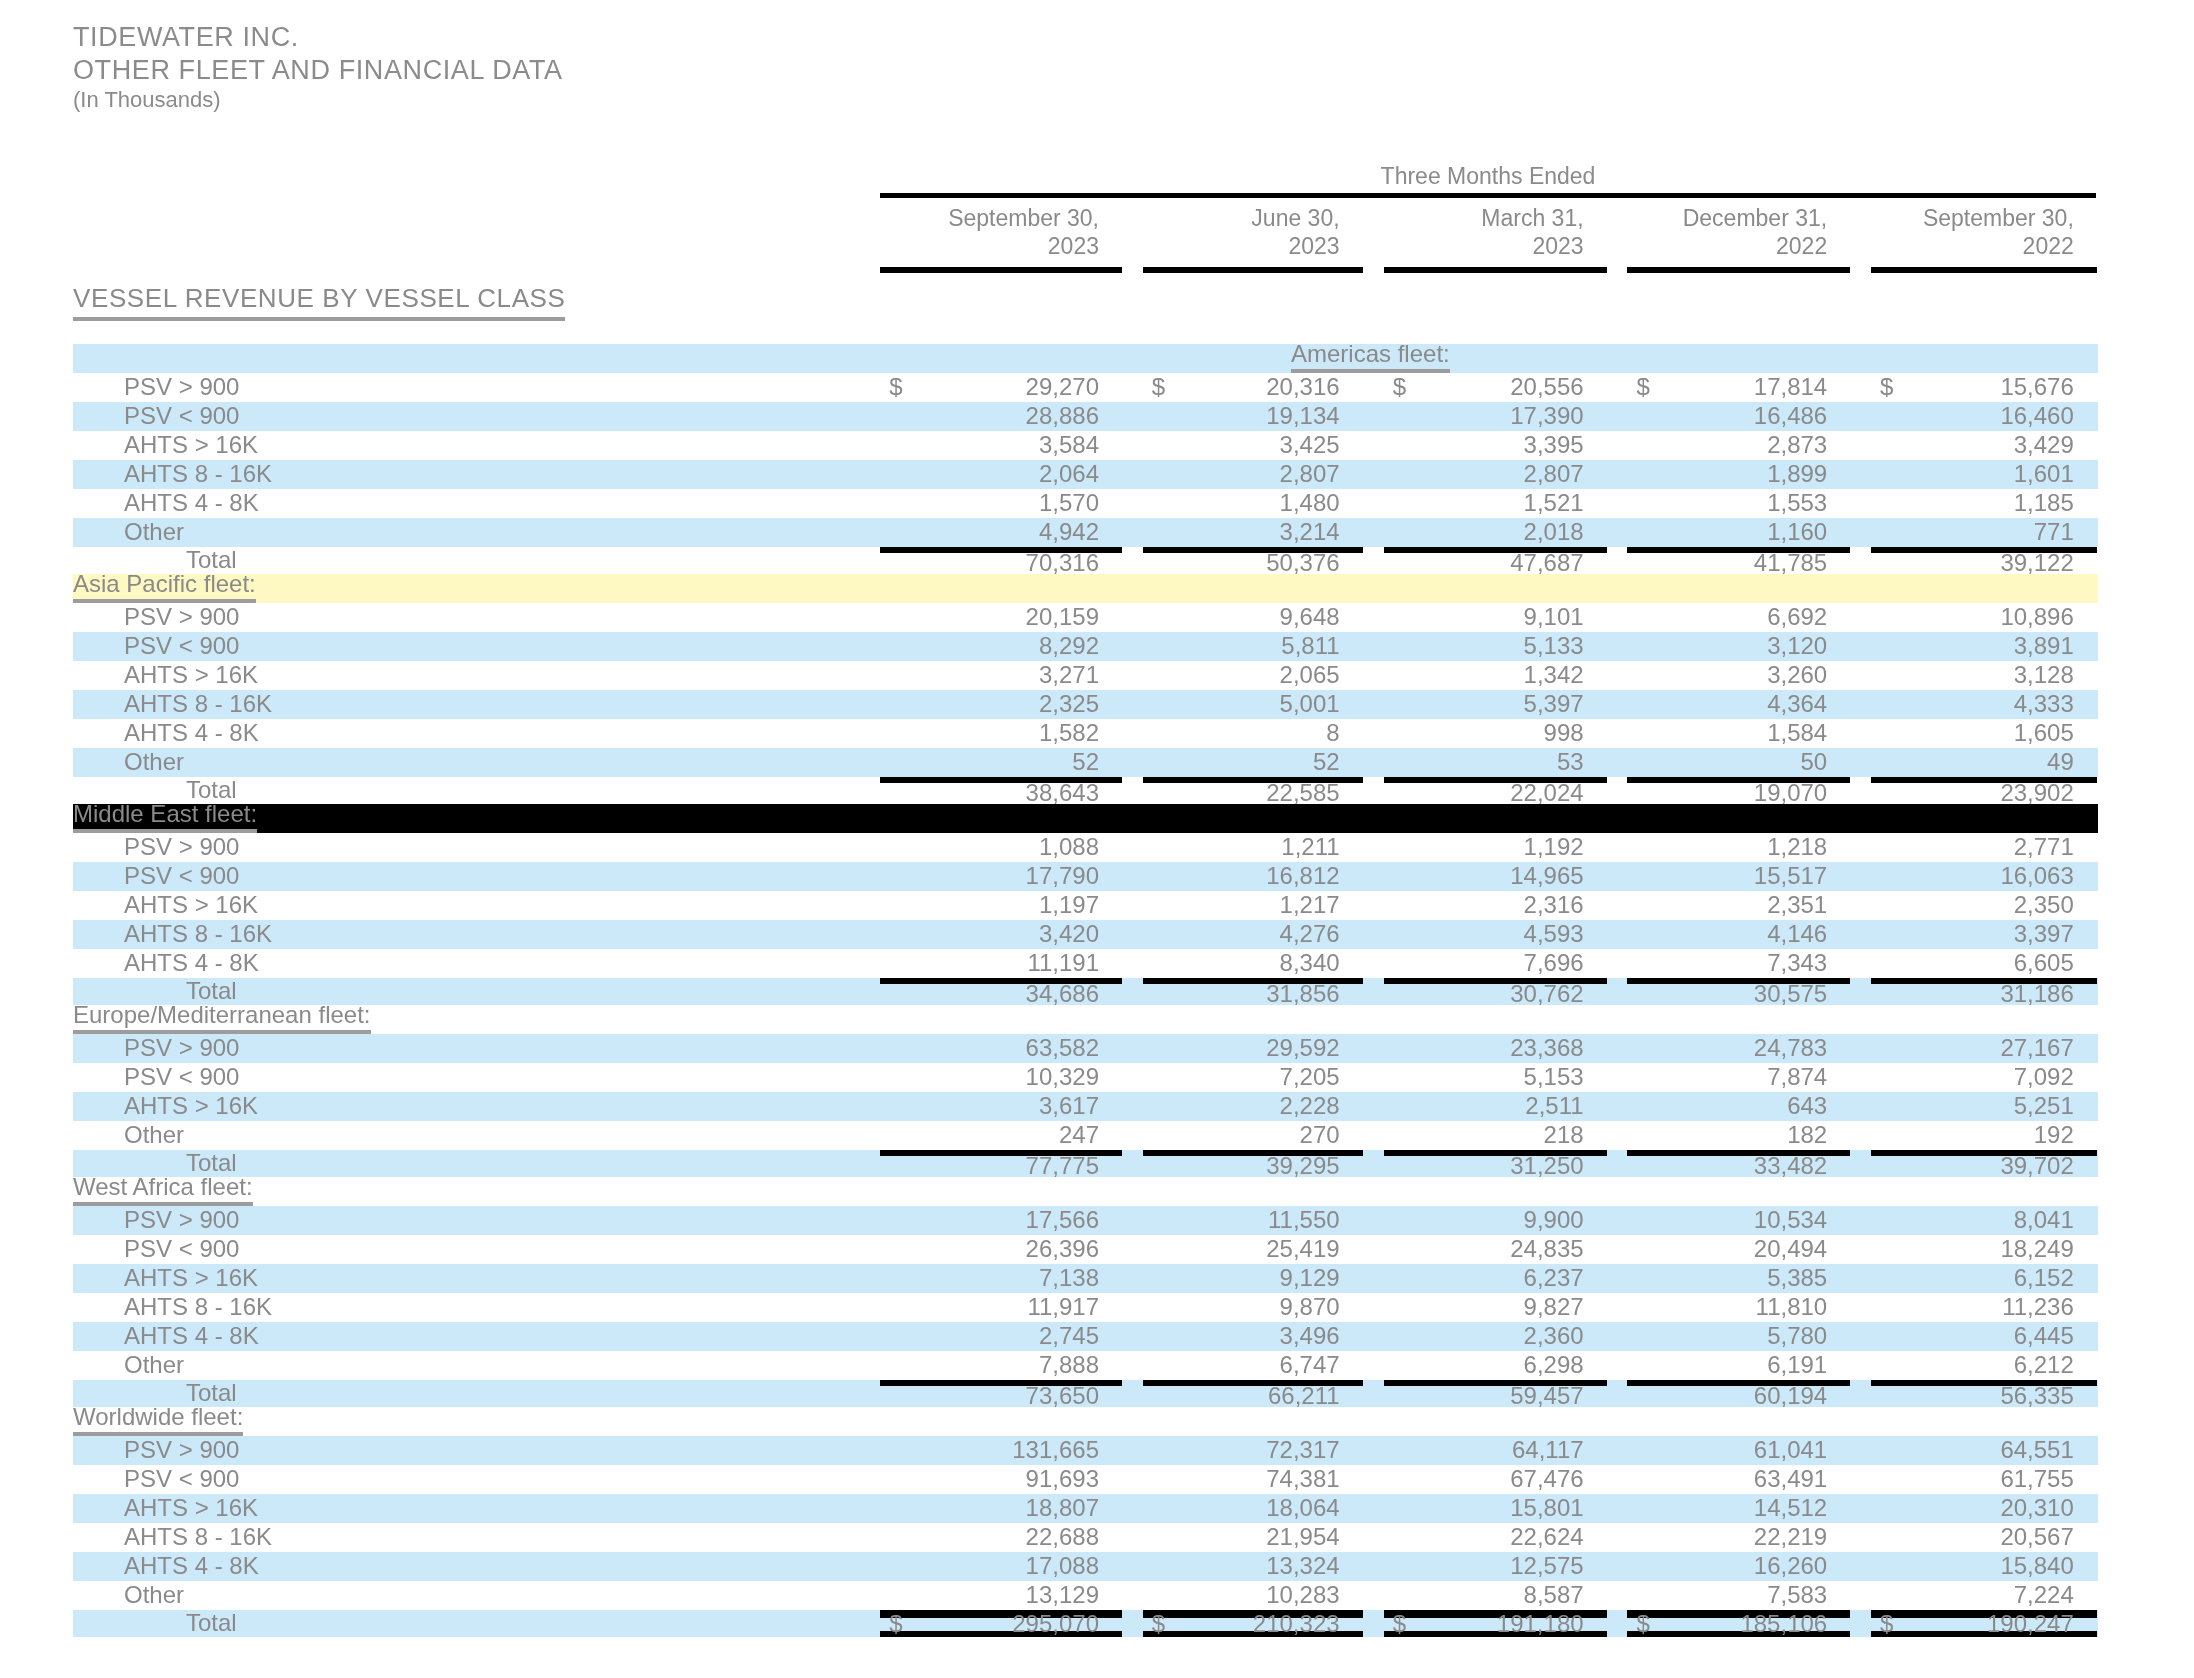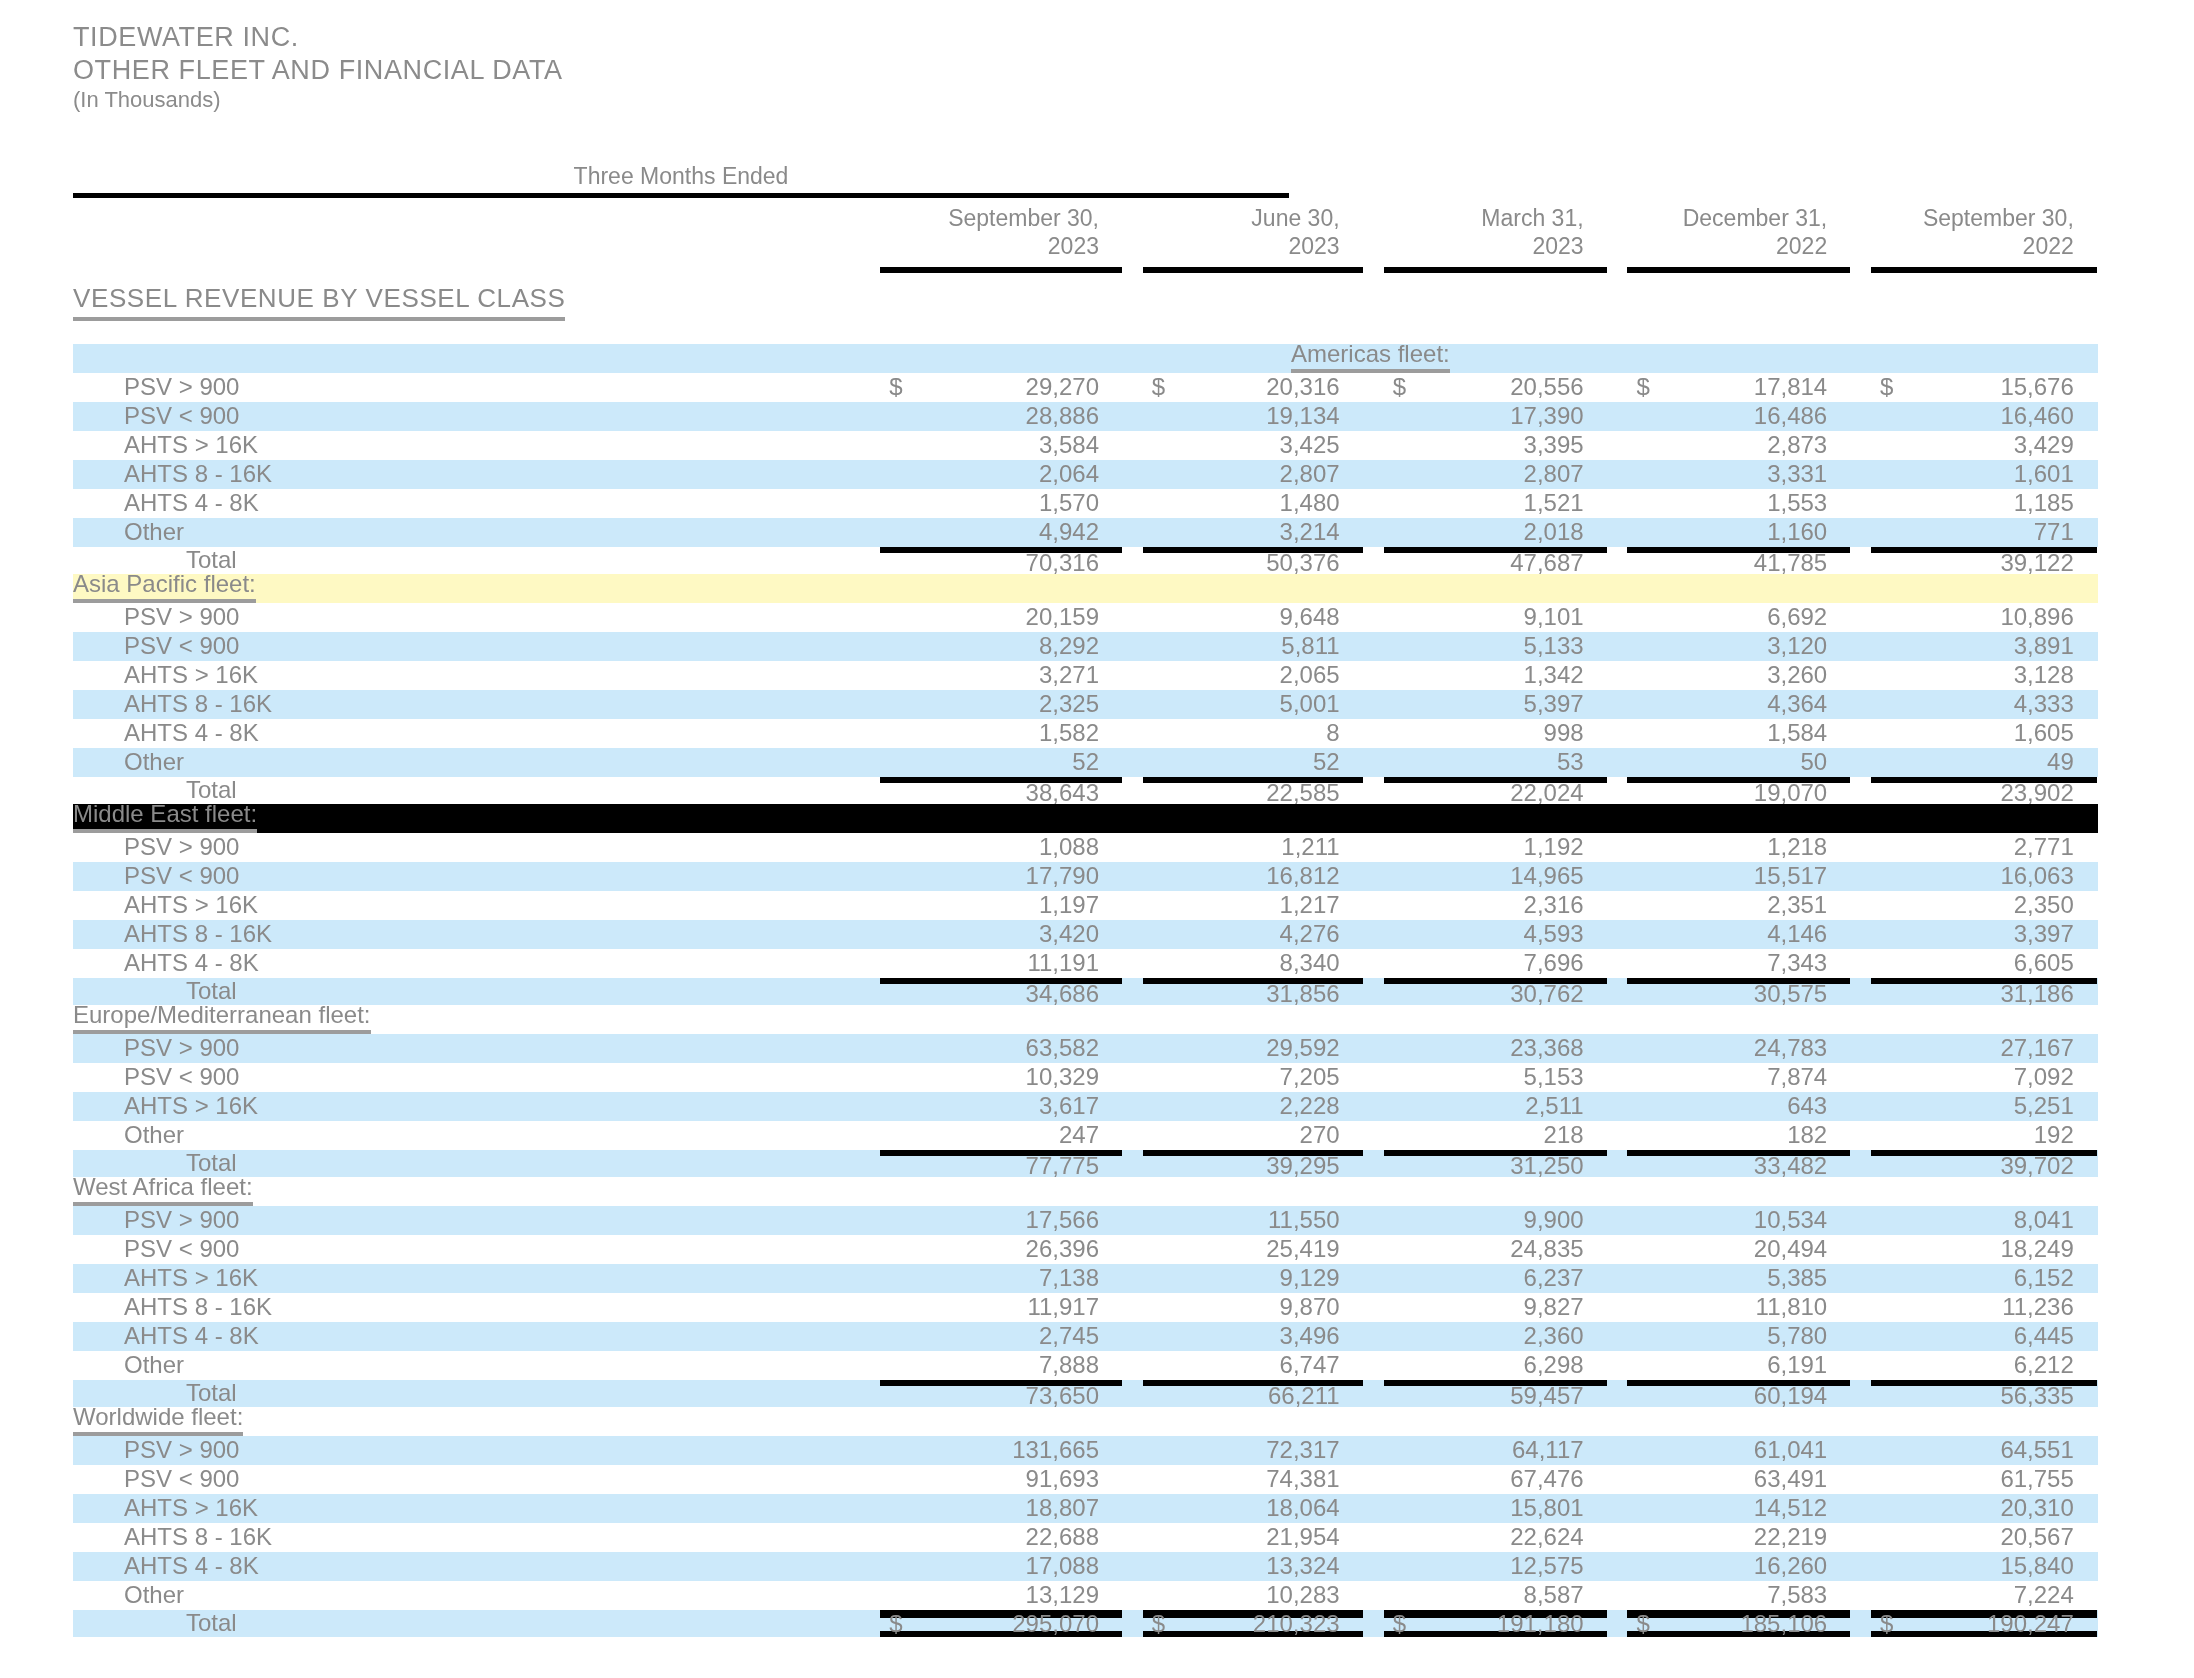--- a/index.html
+++ b/index.html
@@ -8,21 +8,21 @@
     font-family:"Liberation Sans", sans-serif;
     -webkit-font-smoothing:antialiased;
   }
   .title-block{margin:20.6px 0 0 73px;color:#8b8b8b;}
   .t-line1,.t-line2{font-size:27px;line-height:1.22;letter-spacing:0.6px;}
   .t-line3{font-size:22px;line-height:1.25;}
 
   .table{margin-left:73px;width:2025px;}
 
   
-  .grp-row{display:flex;margin-top:49px;flex-direction:column;}
+  .grp-row{display:flex;margin-top:49px;}
   .grp-spacer{width:807px;}
   .grp-span{width:1216px;text-align:center;font-size:23px;color:#8a8a8a;
             padding-bottom:3.4px;border-bottom:5.2px solid #000;box-sizing:border-box;}
 
   
   .hdr-row{display:flex;align-items:center;}
   .hspacer{width:807px;}
   .hcell{box-sizing:border-box;border-bottom:6.9px solid #000;
          padding:6.9px 23px 6.9px 0;text-align:right;
          font-size:23px;line-height:1.2;color:#8a8a8a;white-space:nowrap;}
@@ -180,21 +180,21 @@
           <div class="val c1">
             <span>2,064</span>
           </div>
           <div class="val c2">
             <span>2,807</span>
           </div>
           <div class="val c3">
             <span>2,807</span>
           </div>
           <div class="val c4">
-            <span>3,331</span>
+            <span>1,899</span>
           </div>
           <div class="val c5">
             <span>1,601</span>
           </div>
         </div>
         <div class="row">
           <div class="labelcell">
             <span class="lb cls">AHTS 4 - 8K</span>
           </div>
           <div class="val c1">

